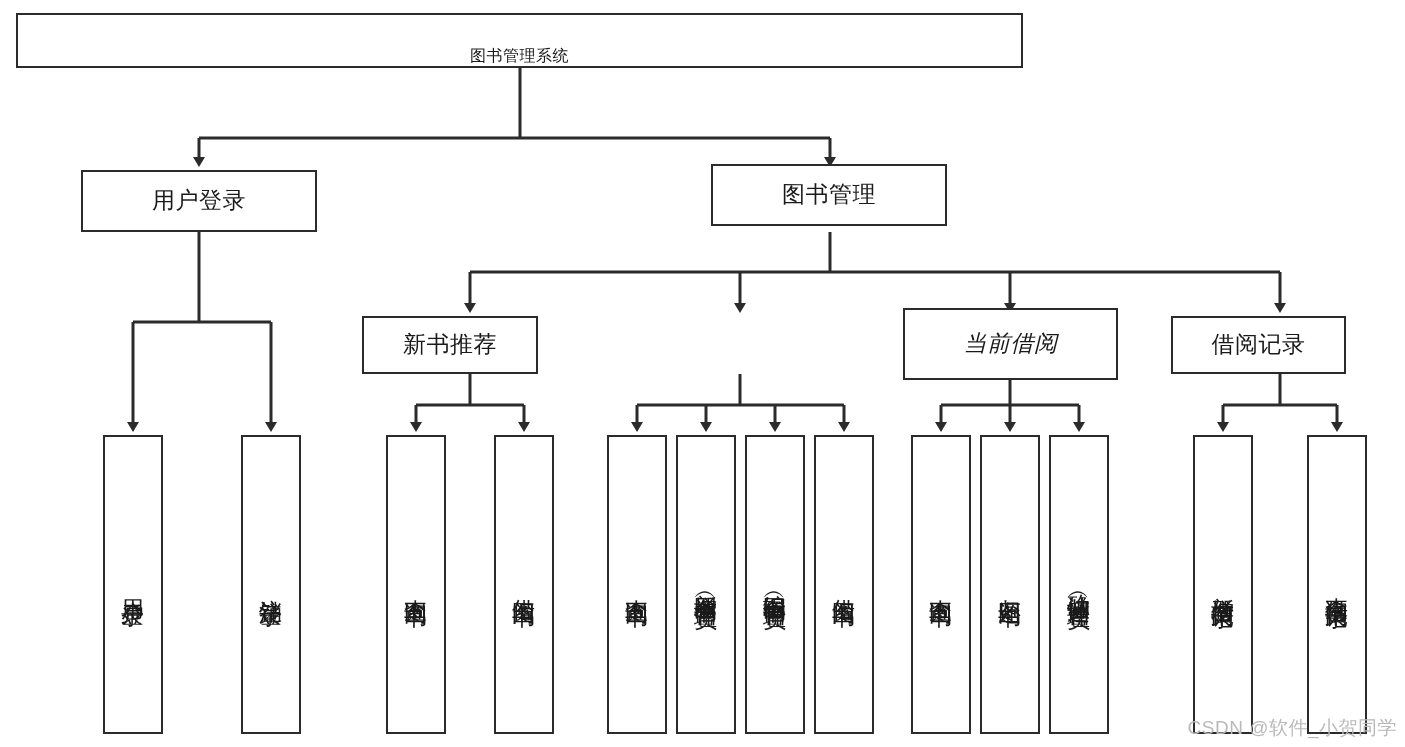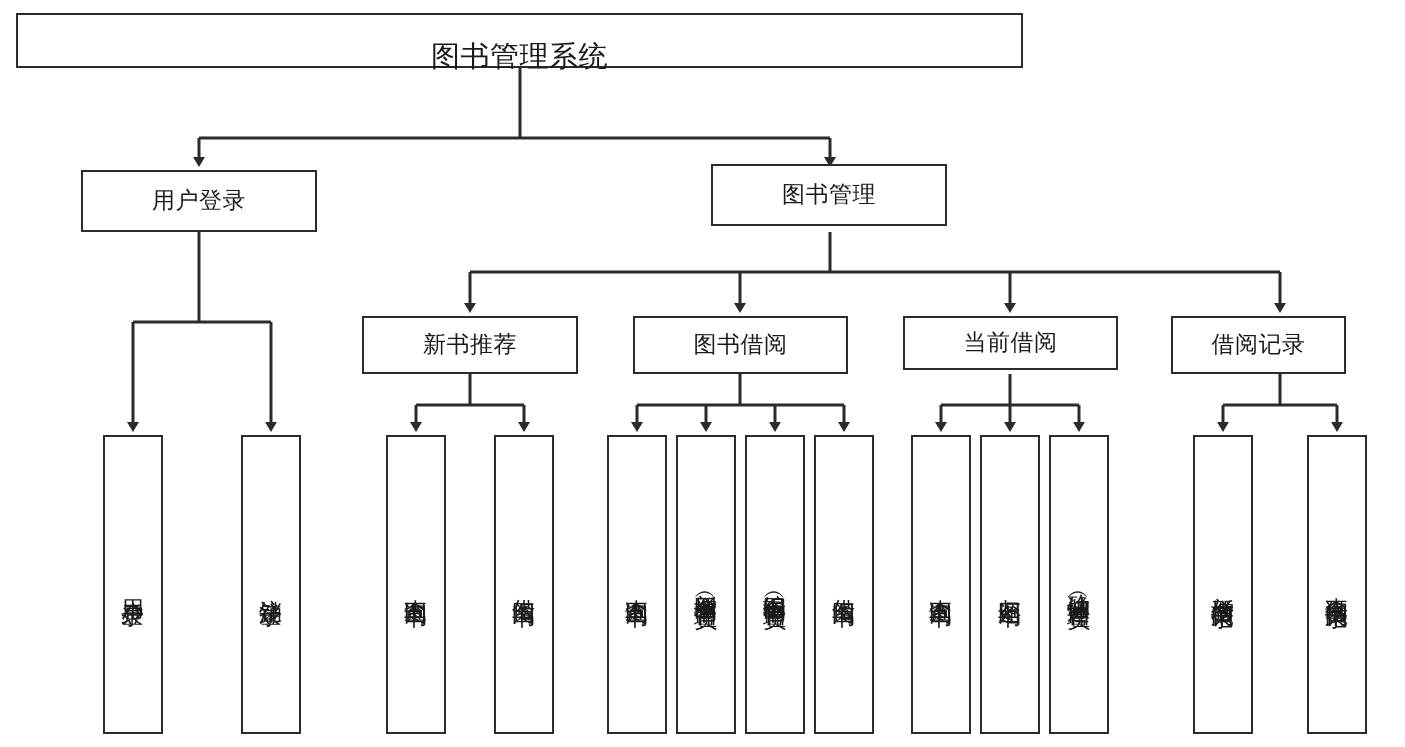--- a/index.html
+++ b/index.html
@@ -43,21 +43,21 @@
     display: block;
     text-align: center;
     line-height: 1.18;
     letter-spacing: 0.5px;
   }
   .node.horizontal .label {
     writing-mode: horizontal-tb;
     font-size: 23px;
   }
   .node.root .label {
-    font-size: 29px;
+    font-size: 16px;
     margin-top: 32px;
   }
   .node.vertical {
     align-items: center;
     justify-content: center;
   }
   .node.vertical .label {
     writing-mode: vertical-rl;
     text-orientation: upright;
     font-size: 23px;
@@ -136,27 +136,24 @@
     <span class="label">图书管理系统</span>
   </div>
 
   <div class="node horizontal" style="left:81px; top:170px; width:236px; height:62px;">
     <span class="label">用户登录</span>
   </div>
   <div class="node horizontal" style="left:711px; top:164px; width:236px; height:62px;">
     <span class="label">图书管理</span>
   </div>
 
-  <div class="node horizontal" style="left:362px; top:316px; width:216px; height:58px;">
+  <div class="node horizontal" style="left:362px; top:316px; width:176px; height:58px;">
     <span class="label">新书推荐</span>
   </div>
-  <div class="node horizontal" style="left:633px; top:316px; width:215px; height:58px;">
-    <span class="label">图书借阅</span>
-  </div>
-  <div class="node horizontal" style="left:903px; top:316px; width:215px; height:54px;">
+  <div class="node horizontal" style="left:903px; top:308px; width:215px; height:72px;font-style:italic;">
     <span class="label">当前借阅</span>
   </div>
   <div class="node horizontal" style="left:1171px; top:316px; width:175px; height:58px;">
     <span class="label">借阅记录</span>
   </div>
 
   <div class="node vertical" style="left:103px; top:435px; width:60px; height:299px;">
     <span class="label">用户登录</span>
   </div>
   <div class="node vertical" style="left:241px; top:435px; width:60px; height:299px;">
@@ -193,14 +190,15 @@
     <span class="label">确认归还（管理员）</span>
   </div>
 
   <div class="node vertical" style="left:1193px; top:435px; width:60px; height:299px;">
     <span class="label">新增借阅记录</span>
   </div>
   <div class="node vertical" style="left:1307px; top:435px; width:60px; height:299px;">
     <span class="label">查询借阅记录</span>
   </div>
 
+  <div class="watermark">CSDN @软件_小贺同学</div>
 
 </div>
 
 </body></html>

